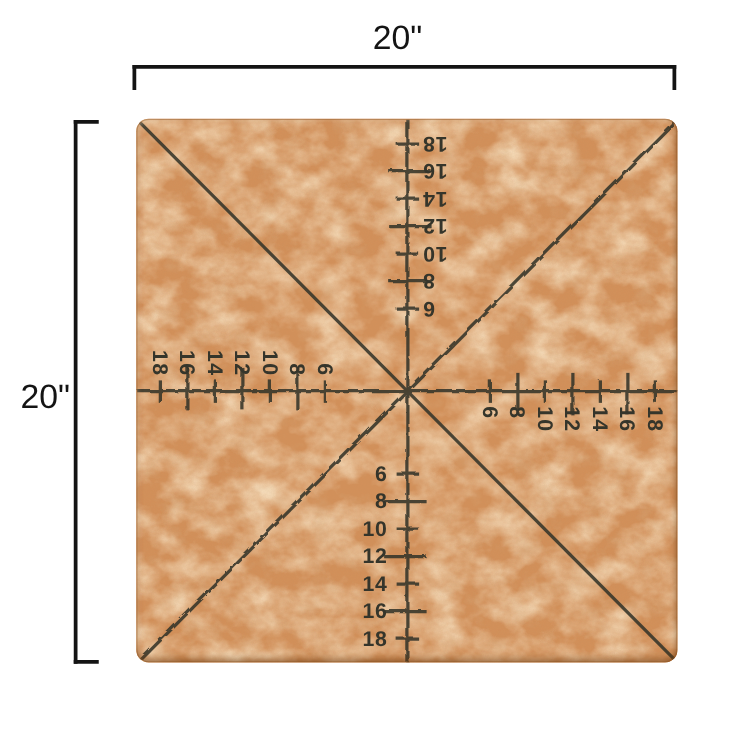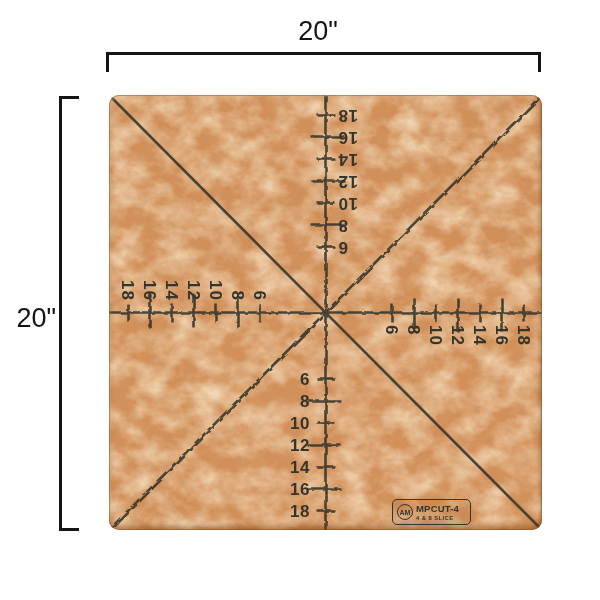--- a/index.html
+++ b/index.html
@@ -180,24 +180,17 @@
         <span class="scale-num rot180" style="left: 228.5px; top: 41.5px;">16</span>
         <span class="scale-num num-bottom" style="left: 201px; top: 393.5px;">16</span>
         <span class="scale-num vert vert-above" style="left: 40.5px; top: 205.5px;">16</span>
         <span class="scale-num vert vert-below" style="left: 392.5px; top: 229.5px;">16</span>
         <span class="scale-num rot180" style="left: 228.5px; top: 19.5px;">18</span>
         <span class="scale-num num-bottom" style="left: 201px; top: 415.5px;">18</span>
         <span class="scale-num vert vert-above" style="left: 18.5px; top: 205.5px;">18</span>
         <span class="scale-num vert vert-below" style="left: 414.5px; top: 229.5px;">18</span>
       </div>
 
-    <div id="badge">
-      <div class="logo-circle">AM</div>
-      <div class="badge-text">
-        <span class="badge-model">MPCUT-4</span>
-        <span class="badge-sub">4 &amp; 8 SLICE</span>
-      </div>
-    </div>
 
     <div class="board-edge"></div>
   </div>
 
 </div>
 
 </body></html>

